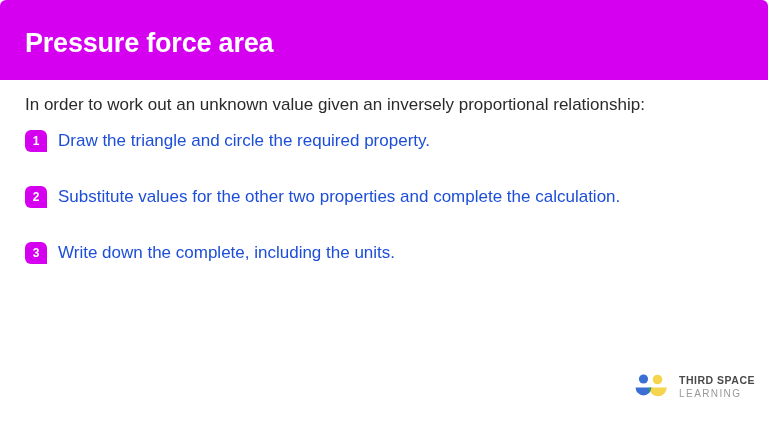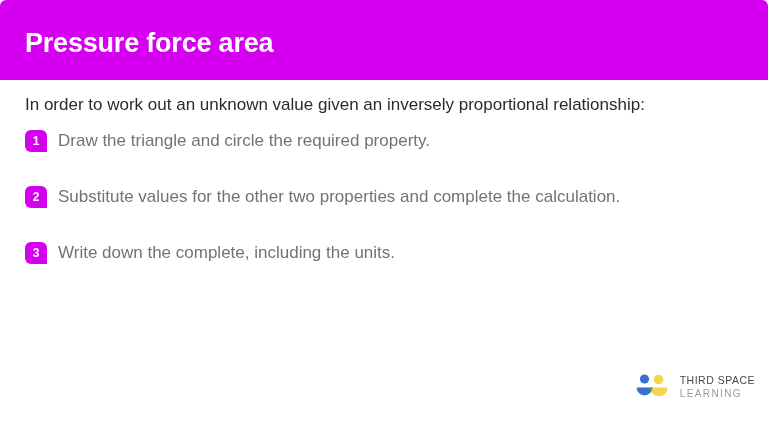--- a/index.html
+++ b/index.html
@@ -102,21 +102,21 @@
     font-size: 12px;
     font-weight: bold;
     line-height: 22px;
     text-align: center;
   }
 
   .step-text {
     display: block;
     font-size: 17px;
     line-height: 22px;
-    color: #737373;
+    color: #1d4ed8;
     white-space: nowrap;
   }
 
   
   .logo {
     position: absolute;
     right: 13px;
     bottom: 34px;
     display: flex;
     align-items: center;
@@ -128,21 +128,21 @@
     display: block;
   }
   .logo-words {
     display: flex;
     flex-direction: column;
     justify-content: center;
     line-height: 1;
   }
   .logo-line1 {
     font-size: 10.5px;
-    font-weight: normal;
+    font-weight: bold;
     color: #4a4a4a;
     letter-spacing: 0.5px;
     white-space: nowrap;
   }
   .logo-line2 {
     font-size: 10px;
     font-weight: normal;
     color: #9a9a9a;
     letter-spacing: 1.4px;
     text-align: left;

